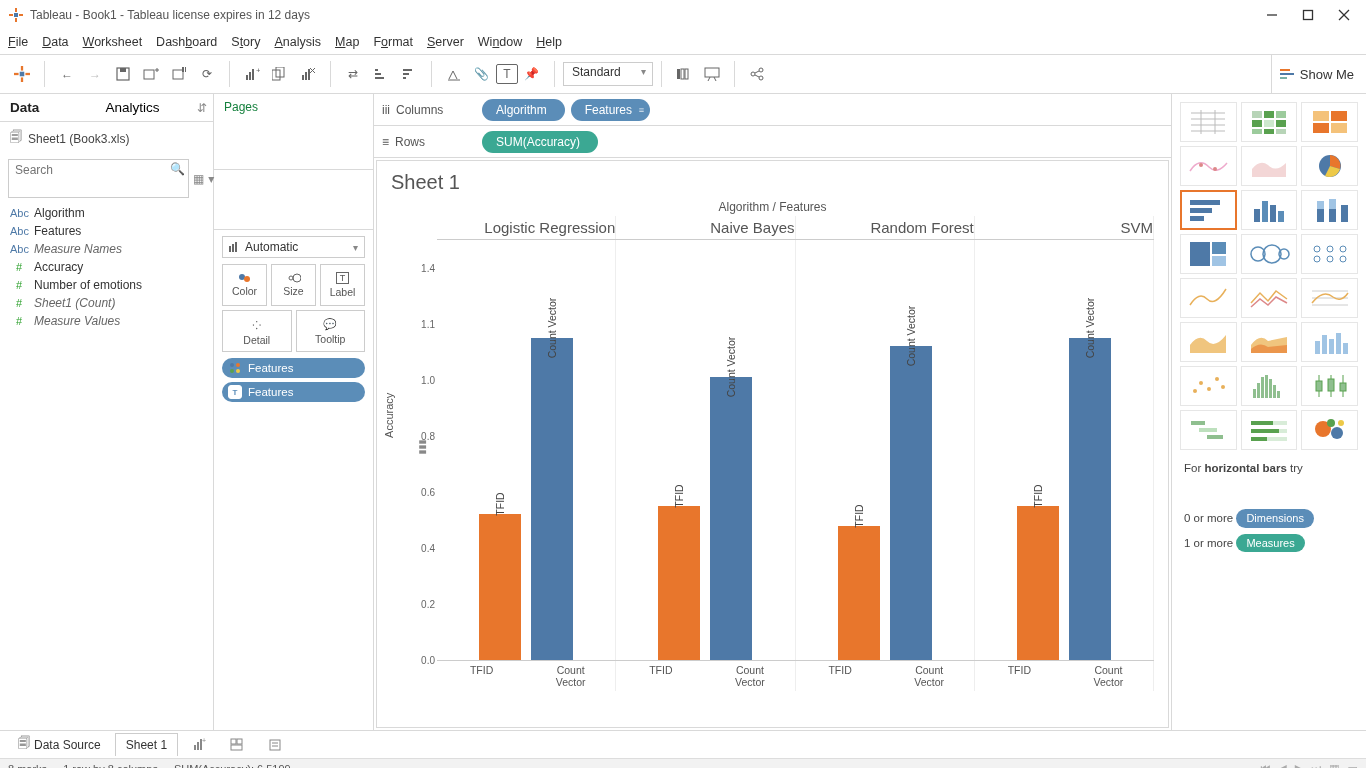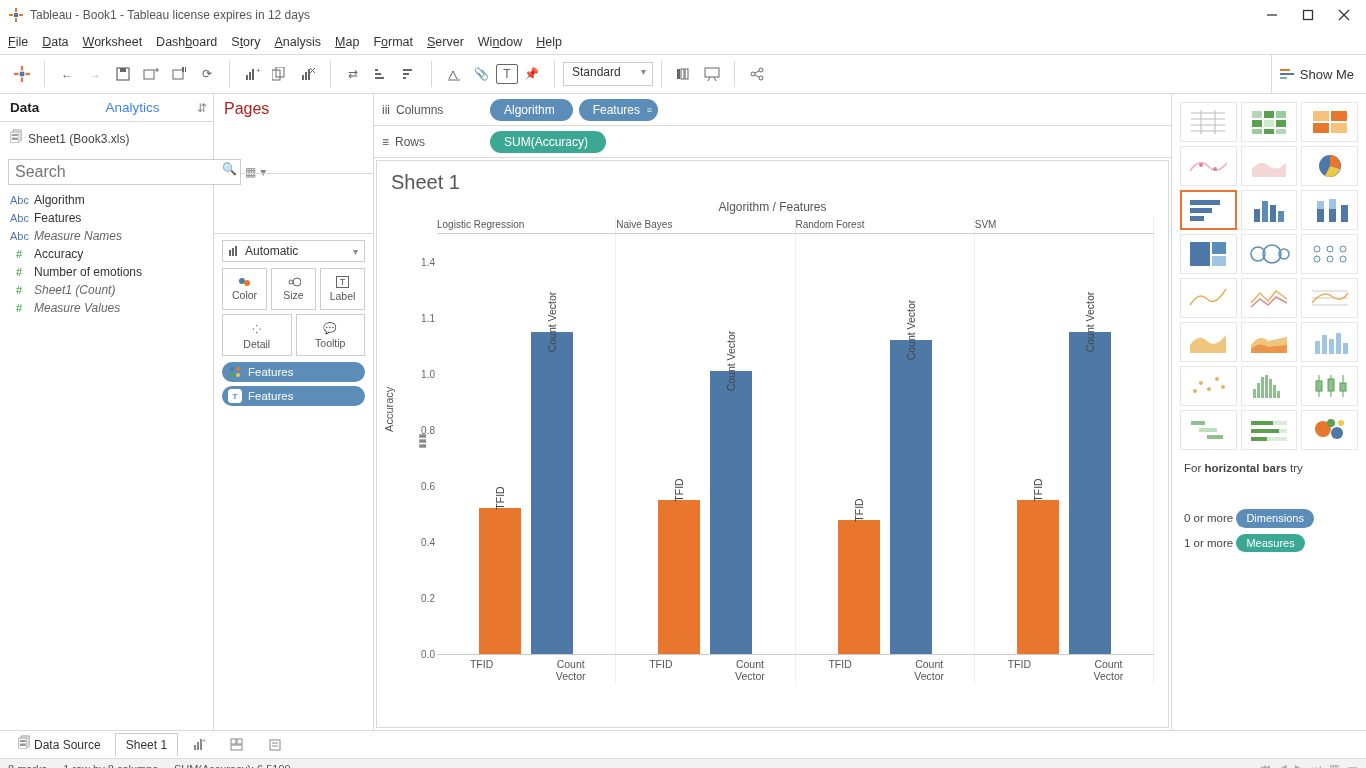--- a/index.html
+++ b/index.html
@@ -13,61 +13,61 @@
 .menuitem { cursor: pointer; }
 .menuitem .u { text-decoration: underline; }
 .toolbar { height: 40px; border-top: 1px solid #d9d9d9; border-bottom: 1px solid #d9d9d9; display: flex; align-items: center; padding: 0 8px; }
 .tbtn { width: 28px; height: 28px; display: flex; align-items: center; justify-content: center; color: #666; cursor: pointer; border-radius: 2px; }
 .tsep { width: 1px; height: 26px; background: #d9d9d9; margin: 0 8px; }
 .tselect { border: 1px solid #ccc; height: 24px; padding: 2px 22px 2px 8px; font-size: 12px; position: relative; cursor: pointer; min-width: 90px; }
 .tselect::after { content: "▾"; position: absolute; right: 6px; color: #888; font-size: 10px; top: 3px; }
 .main { display: flex; height: 636px; }
 .leftcol { width: 214px; border-right: 1px solid #d9d9d9; display: flex; flex-direction: column; background: #fff; }
 .tabs { display: flex; border-bottom: 1px solid #d9d9d9; }
-.tab { flex: 1; padding: 6px 10px; font-size: 13.5px; cursor: pointer; color: #3b82f6; text-align: left; }
+.tab { flex: 1; padding: 6px 10px; font-size: 13.5px; cursor: pointer; color: #000000; text-align: left; }
 .tab.active { font-weight: 600; color: #222; }
 .tab-extra { width: 22px; display: flex; align-items: center; justify-content: center; color: #888; }
 .datasrc { padding: 6px 10px; display: flex; align-items: center; gap: 6px; font-size: 12px; color: #444; }
 .searchbar { margin: 4px 8px 6px 8px; display: flex; align-items: center; gap: 4px; }
-.searchbar input { flex: 1; border: 1px solid #ccc; padding: 3px 18px 3px 6px; font-size: 16px; }
+.searchbar input { flex: 1; border: 1px solid #ccc; padding: 3px 18px 20px 6px; font-size: 12px; }
 .searchwrap { position: relative; flex: 1; }
 .searchwrap .mag { position: absolute; right: 4px; top: 3px; color: #888; font-size: 12px; }
 .section-head { font-weight: 700; font-size: 12.5px; padding: 4px 10px; }
 .fieldlist { padding: 0 6px; }
 .field { display: flex; align-items: center; gap: 6px; padding: 2px 4px; font-size: 12px; cursor: pointer; color: #333; }
 .field .ficon { width: 18px; text-align: center; font-size: 11px; font-style: normal; }
 .field.dim .ficon { color: #4e79a7; }
 .field.meas .ficon { color: #2ca02c; }
 .field.italic { font-style: italic; color: #666; }
 .midcol { width: 160px; border-right: 1px solid #d9d9d9; display: flex; flex-direction: column; }
-.panel-head { padding: 6px 10px; font-size: 16px; color: #b91c1c; }
+.panel-head { padding: 6px 10px; font-size: 12px; color: #15803d; }
 .panel-spacer { flex: 0 0 50px; border-bottom: 1px solid #d9d9d9; }
 .panel-spacer.big { flex: 0 0 60px; }
 .marks-card { padding: 6px 8px; }
 .marks-select { border: 1px solid #ccc; width: 100%; height: 22px; padding: 2px 6px; font-size: 12px; position: relative; cursor: pointer; display: flex; align-items: center; gap: 6px; }
 .marks-select::after { content: "▾"; position: absolute; right: 6px; color: #888; font-size: 10px; }
 .marks-grid { display: grid; grid-template-columns: repeat(3, 1fr); gap: 4px; margin-top: 6px; }
 .marks-btn { border: 1px solid #ccc; height: 42px; display: flex; flex-direction: column; align-items: center; justify-content: center; font-size: 10.5px; cursor: pointer; gap: 2px; color: #555; }
 .marks-grid2 { display: grid; grid-template-columns: repeat(2, 1fr); gap: 4px; margin-top: 4px; }
 .pill-stack { display: flex; flex-direction: column; gap: 4px; margin-top: 6px; }
 .pill-wide { border-radius: 12px; height: 20px; display: flex; align-items: center; padding: 0 10px 0 6px; font-size: 11.5px; color: #fff; cursor: pointer; gap: 6px; background: #5b8db8; }
 .pill-icon-left { width: 14px; height: 14px; border-radius: 3px; display: inline-flex; align-items: center; justify-content: center; }
 .centercol { flex: 1; display: flex; flex-direction: column; }
-.shelfrow { display: flex; align-items: center; border-bottom: 1px solid #d9d9d9; height: 32px; padding: 0 8px; gap: 8px; }
+.shelfrow { display: flex; align-items: center; border-bottom: 1px solid #d9d9d9; height: 32px; padding: 0 8px; gap: 0; }
 .shelf-label { width: 100px; font-size: 12px; color: #555; display: flex; align-items: center; gap: 6px; }
 .shelf-pills { display: flex; gap: 6px; }
 .pill-shelf { border-radius: 12px; height: 22px; padding: 0 18px 0 14px; font-size: 12px; color: #fff; display: inline-flex; align-items: center; cursor: pointer; position: relative; }
 .pill-shelf.blue { background: #5b8db8; }
 .pill-shelf.teal { background: #3ba893; }
 .pill-shelf .bars { position: absolute; right: 6px; font-size: 9px; opacity: .8; }
 .sheet-area { flex: 1; padding: 10px 14px; overflow: hidden; border: 1px solid #d9d9d9; margin: 2px; position: relative; }
 .sheet-title { font-size: 20px; color: #555; margin-bottom: 4px; }
 .chart-super { text-align: center; font-size: 12px; color: #555; margin: 6px 0 2px 0; }
 .chart-headers { display: flex; margin-left: 46px; border-bottom: 1px solid #ccc; }
-.chart-headers div { flex: 1; text-align: left; font-size: 10px; color: #555; padding: 3px 0; border-right: 1px solid #eee; }
+.chart-headers div { flex: 1; text-align: right; font-size: 15px; color: #555; padding: 3px 0; border-right: 1px solid #eee; }
 .chart-body { display: flex; height: 420px; }
 .yaxis { width: 46px; position: relative; }
 .yaxis-label { position: absolute; left: -2px; top: 50%; transform: rotate(-90deg) translateX(40%); transform-origin: left center; font-size: 11px; color: #555; white-space: nowrap; }
 .yaxis-bars-icon { position: absolute; left: 24px; top: 48%; font-size: 9px; color: #888; transform: rotate(-90deg); }
 .yticks { position: absolute; right: 2px; top: 0; bottom: 0; width: 30px; }
 .ytick { position: absolute; right: 0; font-size: 10px; color: #666; transform: translateY(50%); }
 .plot-groups { flex: 1; display: flex; }
 .plot-group { flex: 1; display: flex; border-right: 1px solid #eee; align-items: flex-end; justify-content: center; gap: 10px; padding: 0 12px; position: relative; }
 .bar { width: 42px; position: relative; }
 .bar.orange { background: #e8762c; }

